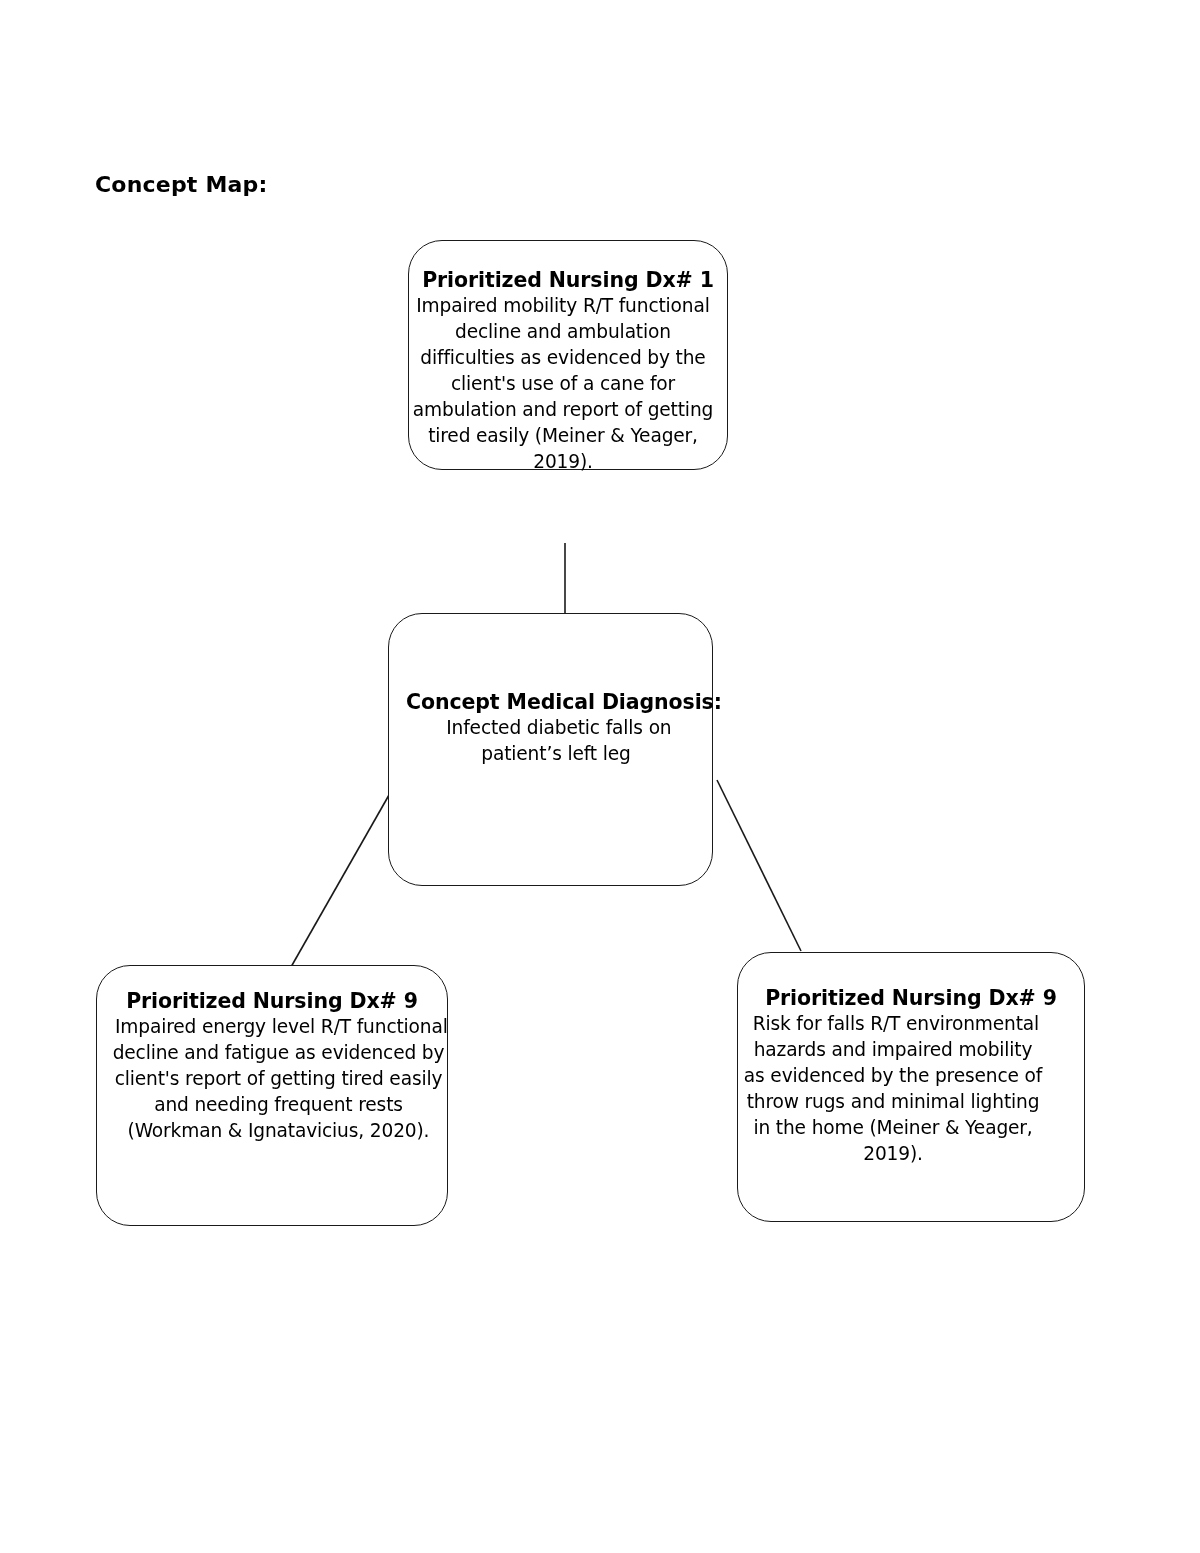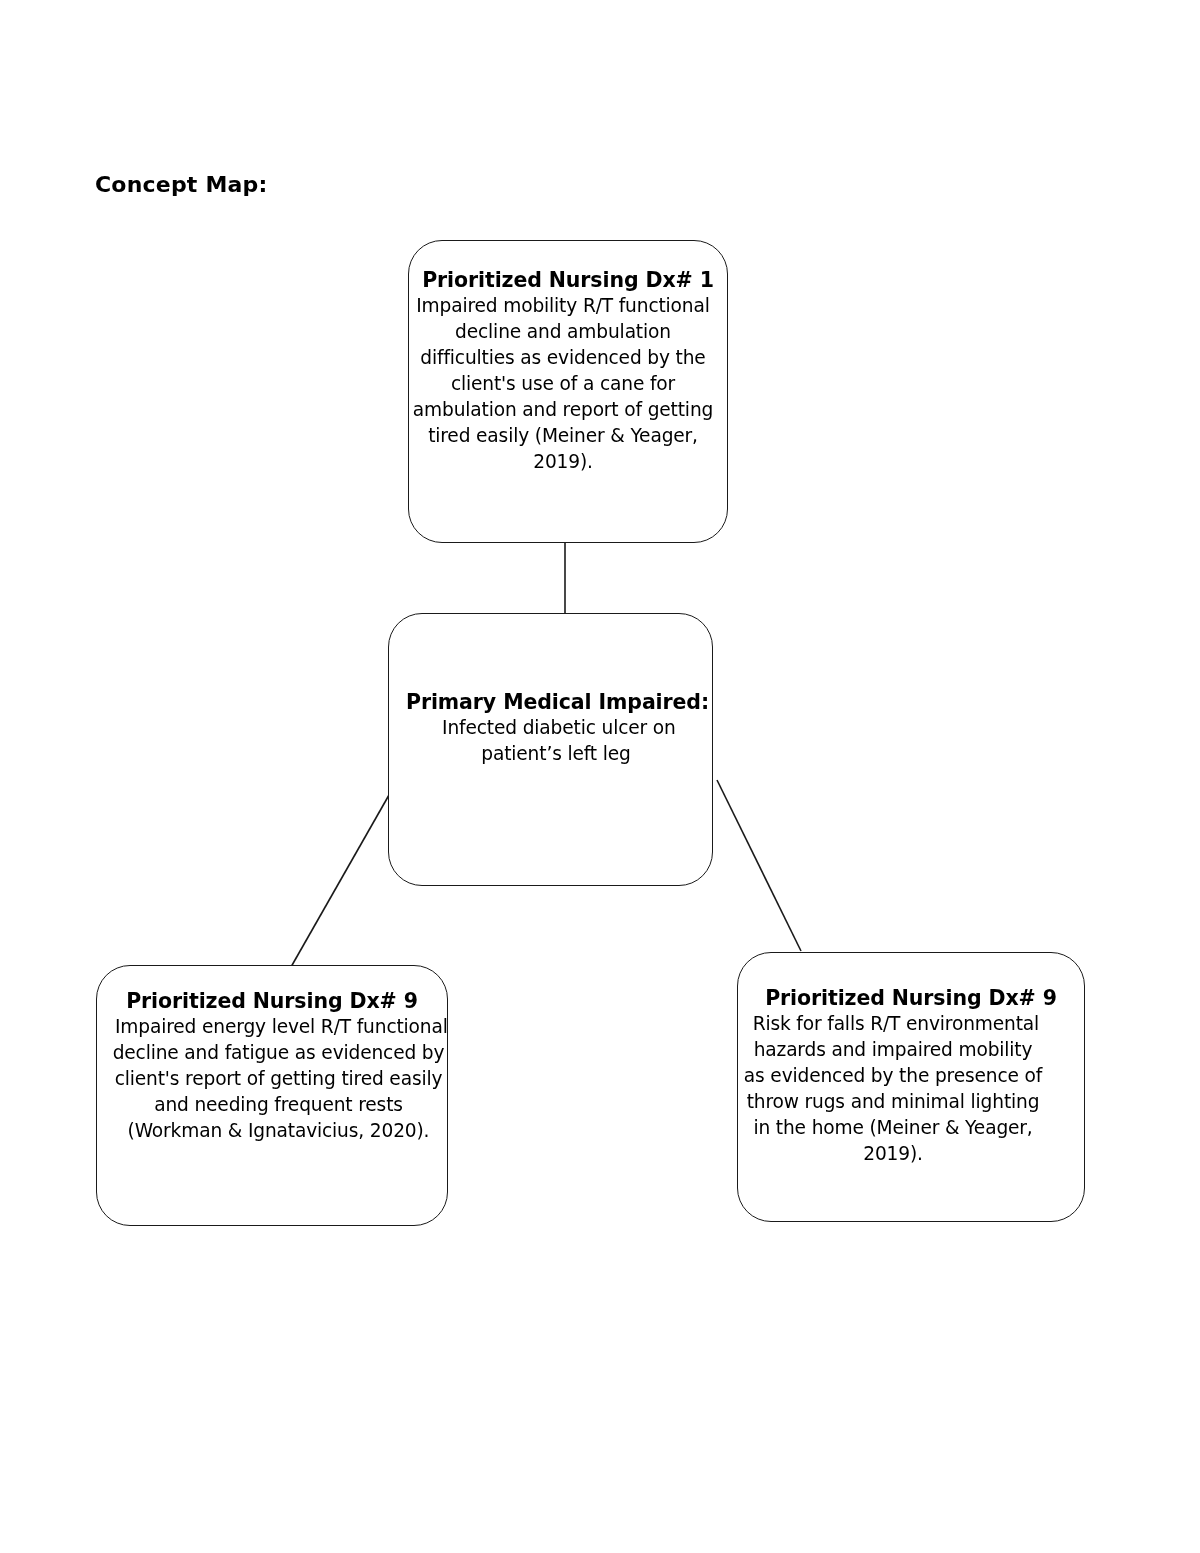--- a/index.html
+++ b/index.html
@@ -65,21 +65,21 @@
     letter-spacing: -0.15px;
     white-space: pre-wrap;
     text-align: center;
   }
 
   
   #node-dx1 {
     left: 408px;
     top: 190px;
     width: 320px;
-    height: 303px;
+    height: 230px;
   }
   #node-dx1 .node-head {
     position: absolute;
     left: 0; right: 0;
     top: 26px;
   }
   #node-dx1 .node-body {
     position: absolute;
     left: -1px;
     top: 52px;
@@ -156,22 +156,22 @@
     <line x1="389" y1="745" x2="291" y2="917" stroke="#1a1a1a" stroke-width="1.6"></line>
     <line x1="717" y1="730" x2="801" y2="901" stroke="#1a1a1a" stroke-width="1.6"></line>
   </svg>
 
   <div class="node" id="node-dx1">
     <div class="node-head">Prioritized Nursing Dx# 1</div>
     <div class="node-body">Impaired mobility R/T functional decline and ambulation difficulties as evidenced by the client's use of a cane for ambulation and report of getting tired easily (Meiner &amp; Yeager, 2019).</div>
   </div>
 
   <div class="node" id="node-primary">
-    <div class="node-head">Primary Medical Impaired:</div>
-    <div class="node-body"> Infected diabetic ulcer on patient’s left leg</div>
+    <div class="node-head">Concept Medical Diagnosis:</div>
+    <div class="node-body"> Infected diabetic falls on patient’s left leg</div>
   </div>
 
   <div class="node" id="node-dx3">
     <div class="node-head">Prioritized Nursing Dx# 9</div>
     <div class="node-body"> Impaired energy level R/T functional decline and fatigue as evidenced by client's report of getting tired easily and needing frequent rests (Workman &amp; Ignatavicius, 2020).</div>
   </div>
 
   <div class="node" id="node-dx2">
     <div class="node-head">Prioritized Nursing Dx# 9</div>
     <div class="node-body"> Risk for falls R/T environmental hazards and impaired mobility as evidenced by the presence of throw rugs and minimal lighting in the home (Meiner &amp; Yeager, 2019).</div>

